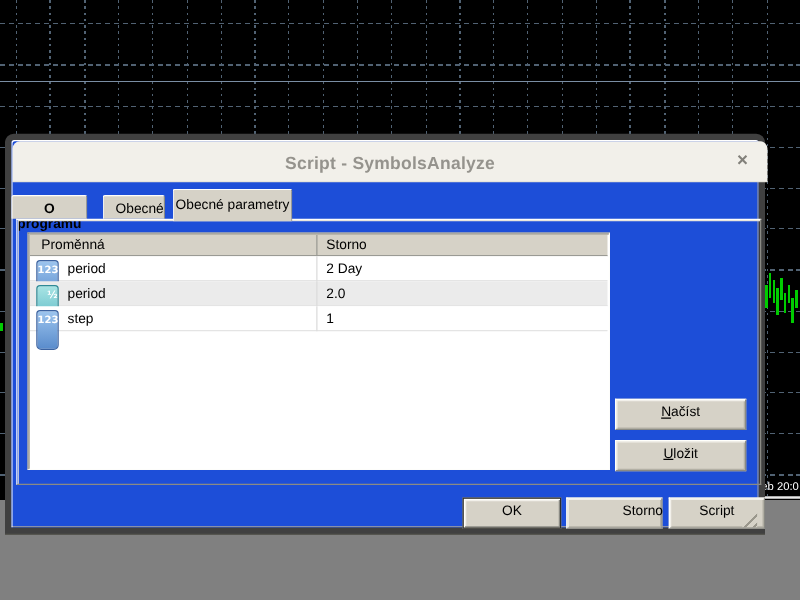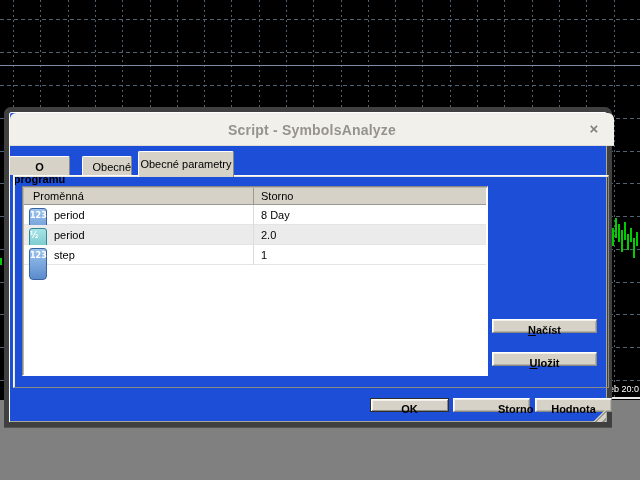--- a/index.html
+++ b/index.html
@@ -42,32 +42,32 @@
   .thead { position:absolute; left:1px; top:1px; right:1px; height:17px; background:#d6d2c7;
            border-bottom:1px solid #9a9a94; }
   .th { position:absolute; top:2px; color:#000; }
   .th1 { left:9px; }  .th2 { left:237px; }
   .thead .colsep { position:absolute; left:229px; top:0; width:1px; height:17px; background:#9a9a94; }
   .trow { position:absolute; left:1px; right:1px; height:20px; border-bottom:1px solid #e4e4e4; background:#fff; }
   .trow.alt { background:#ebebeb; }
   .trow .colsep { position:absolute; left:229px; top:0; width:1px; height:20px; background:#dcdcdc; }
   .row0 { top:18px; } .row1 { top:38px; } .row2 { top:58px; }
   .var-icon { position:absolute; left:5px; top:3px; width:18px; height:32px; border-radius:3px 3px 4px 4px;
-              color:#fff; font-size:8px; font-weight:bold; text-align:left; line-height:13px;
+              color:#fff; font-size:8px; font-weight:bold; text-align:right; line-height:13px;
               font-family:"DejaVu Sans", sans-serif; }
   .icon-int  { background:linear-gradient(#9cc4ee,#5a8ccc); border:1px solid #3b62a0; }
   .icon-frac { background:linear-gradient(#a8e4e4,#5ab8c4); border:1px solid #2f8a96; }
   .var-name { position:absolute; left:30px; top:4px; color:#000; }
   .var-value { position:absolute; left:237px; top:4px; color:#000; }
 
   
-  .btn { position:absolute; height:14px; background:#d6d2c7; font-size:11px; color:#000;
+  .btn { position:absolute; height:25px; background:#d6d2c7; font-size:11px; color:#000;
          border:1px solid; border-color:#fffffb #8a8a84 #8a8a84 #fffffb;
          box-shadow: inset 1px 1px 0 #f2f0ea, inset -1px -1px 0 #b3b0a5;
-         text-align:center; line-height:20px; cursor:default;font-weight:bold; }
+         text-align:center; line-height:20px; cursor:default; }
   .btn-nacist { left:483px; top:207px; width:105px; }
   .btn-ulozit { left:483px; top:240px; width:105px; }
   .btn-ok     { left:361px; top:286px; width:79px; border:1px solid #2e2e2a;
                 box-shadow: inset 1px 1px 0 #fffffb, inset -1px -1px 0 #8a8a84, inset 2px 2px 0 #f2f0ea; }
   .btn-storno { left:444px; top:286px; width:77px;padding-left:44px; }
   .btn-obnovit{ left:526px; top:286px; width:77px; }
   .accel { text-decoration:underline; }
 
   .grip { position:absolute; right:1px; bottom:0; width:13px; height:13px;
           background:repeating-linear-gradient(135deg, #9a978c 0 2px, #d6d2c7 2px 5px);
@@ -157,21 +157,21 @@
       <div class="thead">
         <span class="th th1">Proměnná</span>
         <span class="th th2">Storno</span>
         <span class="colsep"></span>
       </div>
 
       <div class="trow row0">
         <span class="var-icon icon-int">123</span>
         <span class="var-name">period</span>
         <span class="colsep"></span>
-        <span class="var-value">8 Day</span>
+        <span class="var-value">2 Day</span>
       </div>
       <div class="trow alt row1">
         <span class="var-icon icon-frac">½</span>
         <span class="var-name">period</span>
         <span class="colsep"></span>
         <span class="var-value">2.0</span>
       </div>
       <div class="trow row2">
         <span class="var-icon icon-int">123</span>
         <span class="var-name">step</span>
@@ -179,18 +179,18 @@
         <span class="var-value">1</span>
       </div>
     </div>
 
     <div class="btn btn-nacist"><span class="accel">N</span><span>ačíst</span></div>
 
     <div class="btn btn-ok">OK</div>
 
     <div class="btn btn-ulozit"><span class="accel">U</span><span>ložit</span></div>
     <div class="btn btn-storno">Storno</div>
-    <div class="btn btn-obnovit">Hodnota</div>
+    <div class="btn btn-obnovit">Script</div>
 
     <div class="grip"></div>
   </div>
 
 </div>
 
 </body></html>

